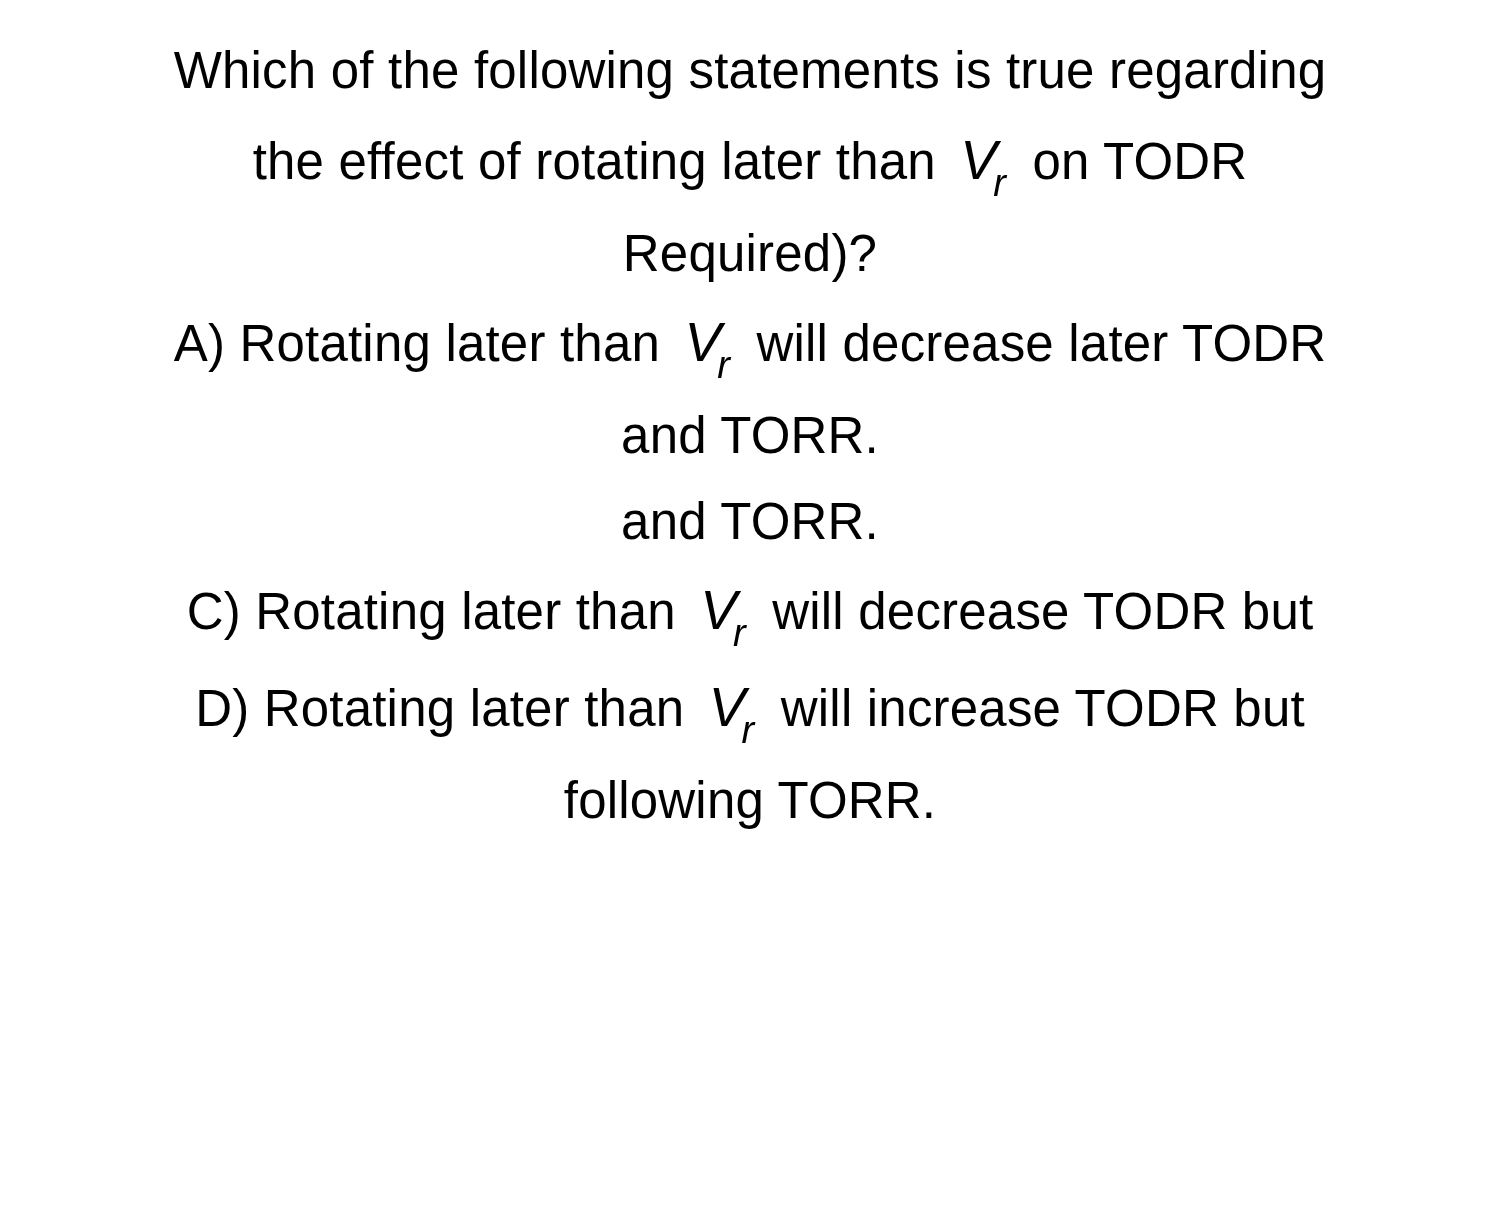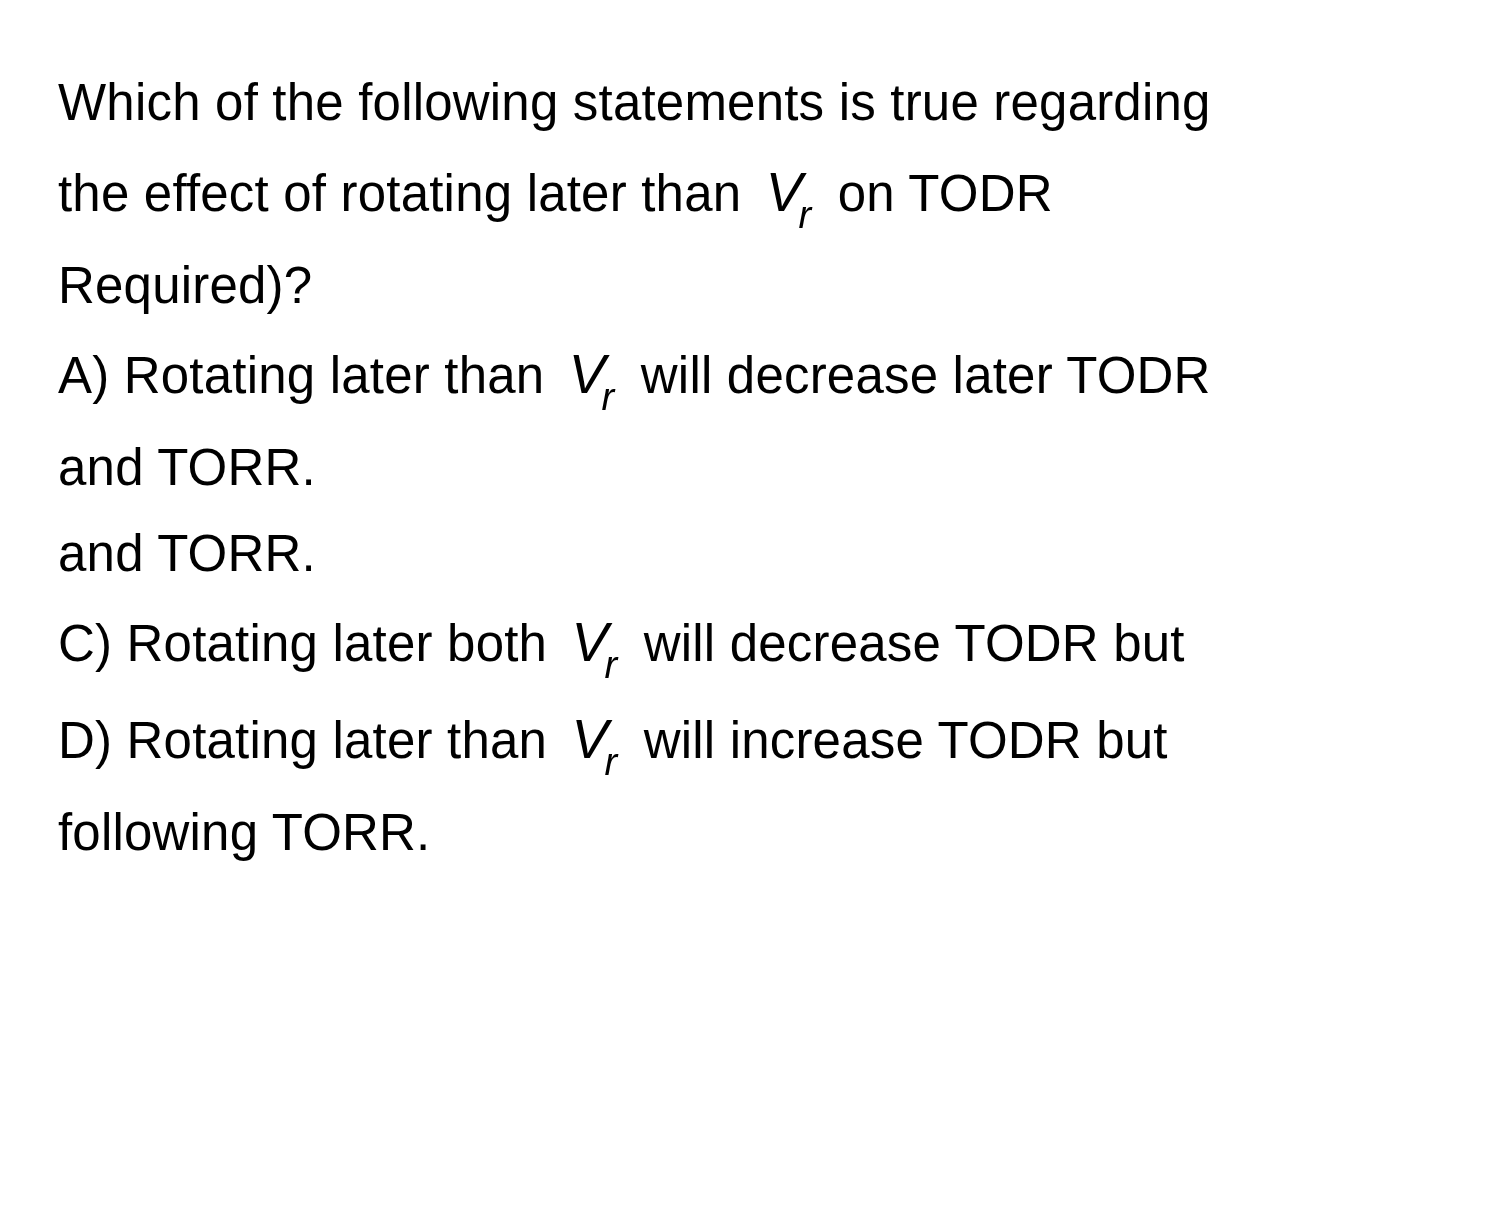--- a/index.html
+++ b/index.html
@@ -8,22 +8,23 @@
     box-sizing: border-box;
   }
   html, body {
     width: 1500px;
     height: 1220px;
     background: #ffffff;
     font-family: Arial, Helvetica, sans-serif;
     color: #000000;
   }
   .page {
-    padding: 60px 58px 40px 58px;
+    padding: 28px 58px 40px 58px;
     width: 1500px;
+    text-align: center;
   }
   .line {
     font-size: 51px;
     line-height: 1.68;
     letter-spacing: 0.2px;
     white-space: nowrap;
   }
   .math {
     font-family: Liberation Sans, sans-serif;
     font-style: italic;
@@ -67,21 +68,21 @@
   </div>
   <div class="line">
     <span>and TORR.</span>
   </div>
 
   <div class="line">
     <span>and TORR.</span>
   </div>
 
   <div class="line">
-    <span>C) Rotating later both </span><span class="gap"></span><span class="math"><span class="V">V</span><span class="sub">r</span></span><span class="gap"></span><span> will decrease TODR but</span>
+    <span>C) Rotating later than </span><span class="gap"></span><span class="math"><span class="V">V</span><span class="sub">r</span></span><span class="gap"></span><span> will decrease TODR but</span>
   </div>
 
   <div class="line">
     <span>D) Rotating later than </span><span class="gap"></span><span class="math"><span class="V">V</span><span class="sub">r</span></span><span class="gap"></span><span> will increase TODR but</span>
   </div>
   <div class="line">
     <span>following TORR.</span>
   </div>
 
 </div>

